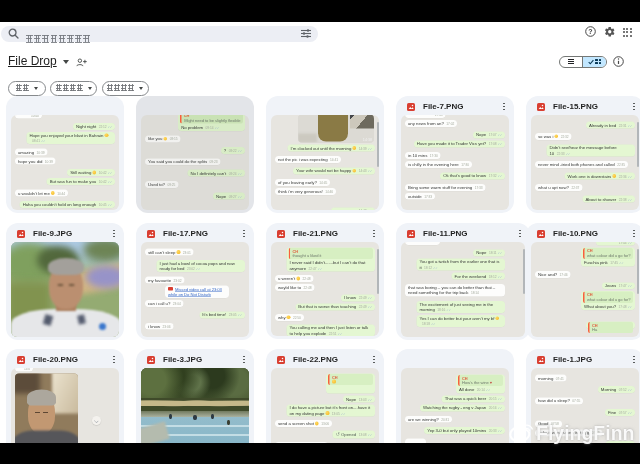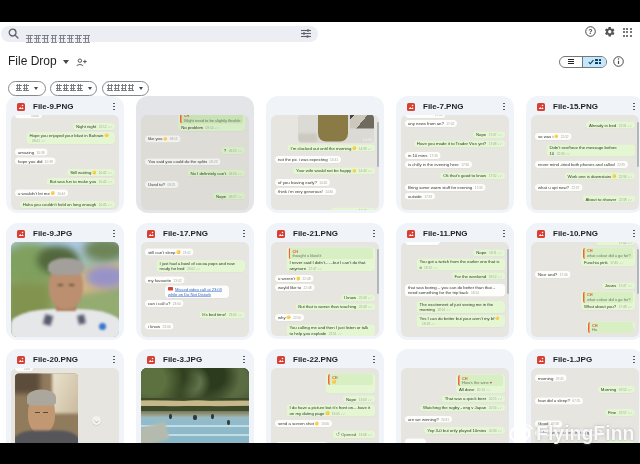--- a/index.html
+++ b/index.html
@@ -19,21 +19,21 @@
 .ph-txt { position:absolute; left:25px; top:3.5px; white-space:nowrap; }
 .tune { position:absolute; right:7px; top:3.5px; }
 .ti { position:absolute; top:26px; }
 .help { left:585px; }
 .gear { left:603.5px; top:25.5px; }
 .apps { left:622.5px; top:27.5px; width:10px; height:10px; display:grid;
   grid-template-columns:repeat(3,1fr); gap:1.7px; }
 .apps i { width:2px; height:2px; background:#4a4a4a; border-radius:50%; }
 
 .titlerow { position:absolute; left:8px; top:54px; height:14px; display:flex; align-items:center; }
-.title { font-size:12px; color:#1f1f1f; }
+.title { font-size:12px; color:#1f1f1f;text-decoration:underline; }
 .caret { display:inline-block; width:0; height:0; border-left:3.2px solid transparent;
   border-right:3.2px solid transparent; border-top:4px solid #444746; margin-left:5px; }
 .tcaret { margin-left:6px; margin-top:2px; }
 .ppl { margin-left:7px; margin-top:2px; }
 .toggle { position:absolute; left:559px; top:55.5px; width:48px; height:12px;
   border:1px solid #747775; border-radius:6.5px; display:flex; overflow:hidden; background:#fff; }
 .tleft { width:23px; display:flex; flex-direction:column; justify-content:center;
   align-items:center; gap:1.3px; border-right:1px solid #747775; }
 .tleft i { width:6.5px; height:1px; background:#202124; }
 .tright { flex:1; background:#c2e7ff; display:flex; align-items:center; justify-content:center; gap:1.5px; }
@@ -264,33 +264,20 @@
   <div class="chip" style="left:101.5px;width:47px">
       <i class="cj" style="width:6.0px;height:7.2px;margin-right:1px;opacity:0.8;--c:#4e5156"></i>
       <i class="cj" style="width:6.0px;height:7.2px;margin-right:1px;opacity:0.8;--c:#4e5156"></i>
       <i class="cj" style="width:6.0px;height:7.2px;margin-right:1px;opacity:0.8;--c:#4e5156"></i>
       <i class="cj" style="width:6.0px;height:7.2px;margin-right:1px;opacity:0.8;--c:#4e5156"></i>
       <span class="caret"></span>
     </div>
 </div>
 
 <div class="card" style="left:6px;top:96px;width:118px;height:117px">
-    <div class="chead">
-      <span class="fic"><svg width="8" height="8" viewBox="0 0 8 8">
-          <rect width="8" height="8" rx="1.6" fill="#d93f32"></rect>
-          <path d="M1.7 6.1 L3.3 4 L4.5 5.4 L5.6 4.2 L6.6 6.1 Z" fill="#fff"></path>
-          <circle cx="5.5" cy="2.6" r="0.75" fill="#fff"></circle>
-        </svg></span>
-      <span class="fname">File-9.PNG</span>
-      <span class="kebab">
-        <i></i>
-        <i></i>
-        <i></i>
-      </span>
-    </div>
     <div class="thumb" style="background:#e7e5e0">
       <div class="chat " style="padding:4px 8px">
         <div class="r l" style="margin-top:-11px">
           <div class="b w">&nbsp; &nbsp; &nbsp; &nbsp; &nbsp;<span class="t">10:40</span></div>
         </div>
         <div class="r rr">
           <div class="b g ">Night night<span class="t">22:12<span class="tk">✓✓</span></span></div>
         </div>
         <div class="r rr">
           <div class="b g wd">Hope you enjoyed your blast in Bahrain <span class="e"></span><span class="t">08:41<span class="tk">✓✓</span></span></div>
@@ -576,21 +563,21 @@
         <div class="r l">
           <div class="b w ">why <span class="e"></span><span class="t">22:50</span></div>
         </div>
         <div class="r rr">
           <div class="b g wd">You calling me and then I just listen or talk to help you explode<span class="t">22:51<span class="tk">✓✓</span></span></div>
         </div>
       </div>
       <div class="sb"></div>
     </div>
   </div>
-<div class="card" style="left:396px;top:223px;width:118px;height:117px">
+<div class="card" style="left:396px;top:223px;width:134px;height:117px">
     <div class="chead">
       <span class="fic"><svg width="8" height="8" viewBox="0 0 8 8">
           <rect width="8" height="8" rx="1.6" fill="#d93f32"></rect>
           <path d="M1.7 6.1 L3.3 4 L4.5 5.4 L5.6 4.2 L6.6 6.1 Z" fill="#fff"></path>
           <circle cx="5.5" cy="2.6" r="0.75" fill="#fff"></circle>
         </svg></span>
       <span class="fname">File-11.PNG</span>
       <span class="kebab">
         <i></i>
         <i></i>

